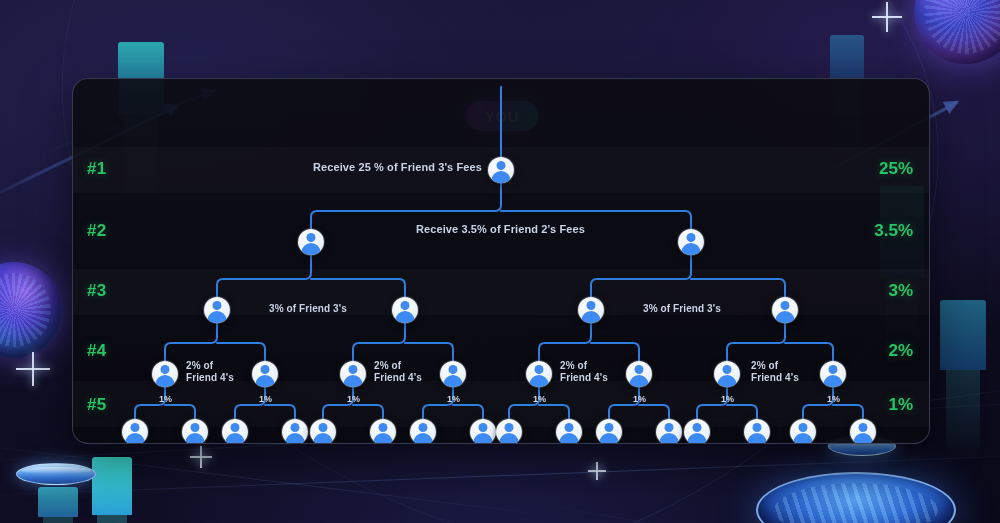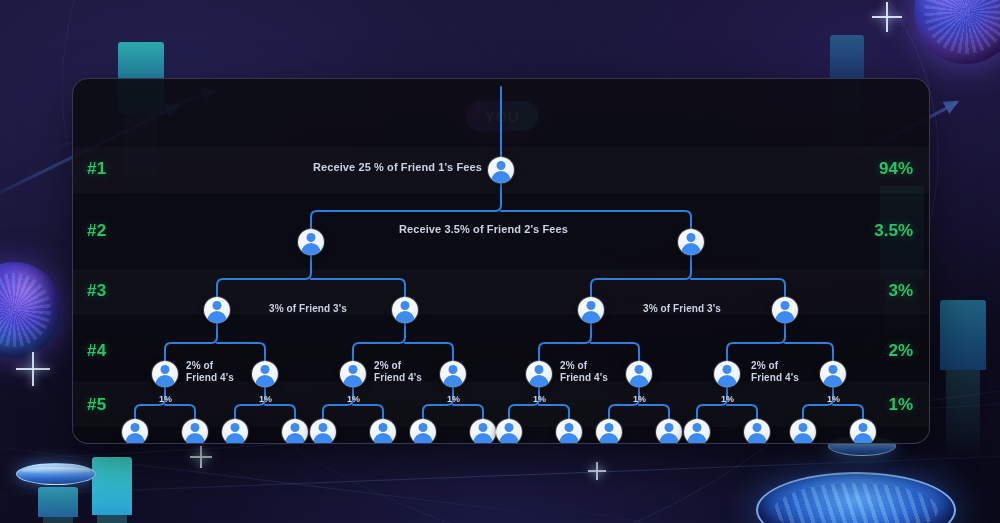--- a/index.html
+++ b/index.html
@@ -221,33 +221,33 @@
       </g>
     </svg>
   </div>
 
   <div class="rank" style="top:80px;">#1</div>
   <div class="rank" style="top:142px;">#2</div>
   <div class="rank" style="top:202px;">#3</div>
   <div class="rank" style="top:262px;">#4</div>
   <div class="rank" style="top:316px;">#5</div>
 
-  <div class="pct" style="top:80px;">94%</div>
+  <div class="pct" style="top:80px;">25%</div>
   <div class="pct" style="top:142px;">3.5%</div>
   <div class="pct" style="top:202px;">3%</div>
   <div class="pct" style="top:262px;">2%</div>
   <div class="pct" style="top:316px;">1%</div>
 
-  <div class="lbl big" style="left:240px;top:82px;">Receive 25 % of Friend 1's Fees</div>
+  <div class="lbl big" style="left:240px;top:82px;">Receive 25 % of Friend 3's Fees</div>
   <div class="av" style="left:415px;top:78px;">
       <i class="h"></i>
       <i class="b"></i>
     </div>
 
-  <div class="lbl big" style="left:326px;top:144px;">Receive 3.5% of Friend 2's Fees</div>
+  <div class="lbl big" style="left:343px;top:144px;">Receive 3.5% of Friend 2's Fees</div>
   <div class="av" style="left:225px;top:150px;">
       <i class="h"></i>
       <i class="b"></i>
     </div>
   <div class="av" style="left:605px;top:150px;">
       <i class="h"></i>
       <i class="b"></i>
     </div>
 
   <div class="lbl" style="left:196px;top:224px;">3% of Friend 3's</div>

